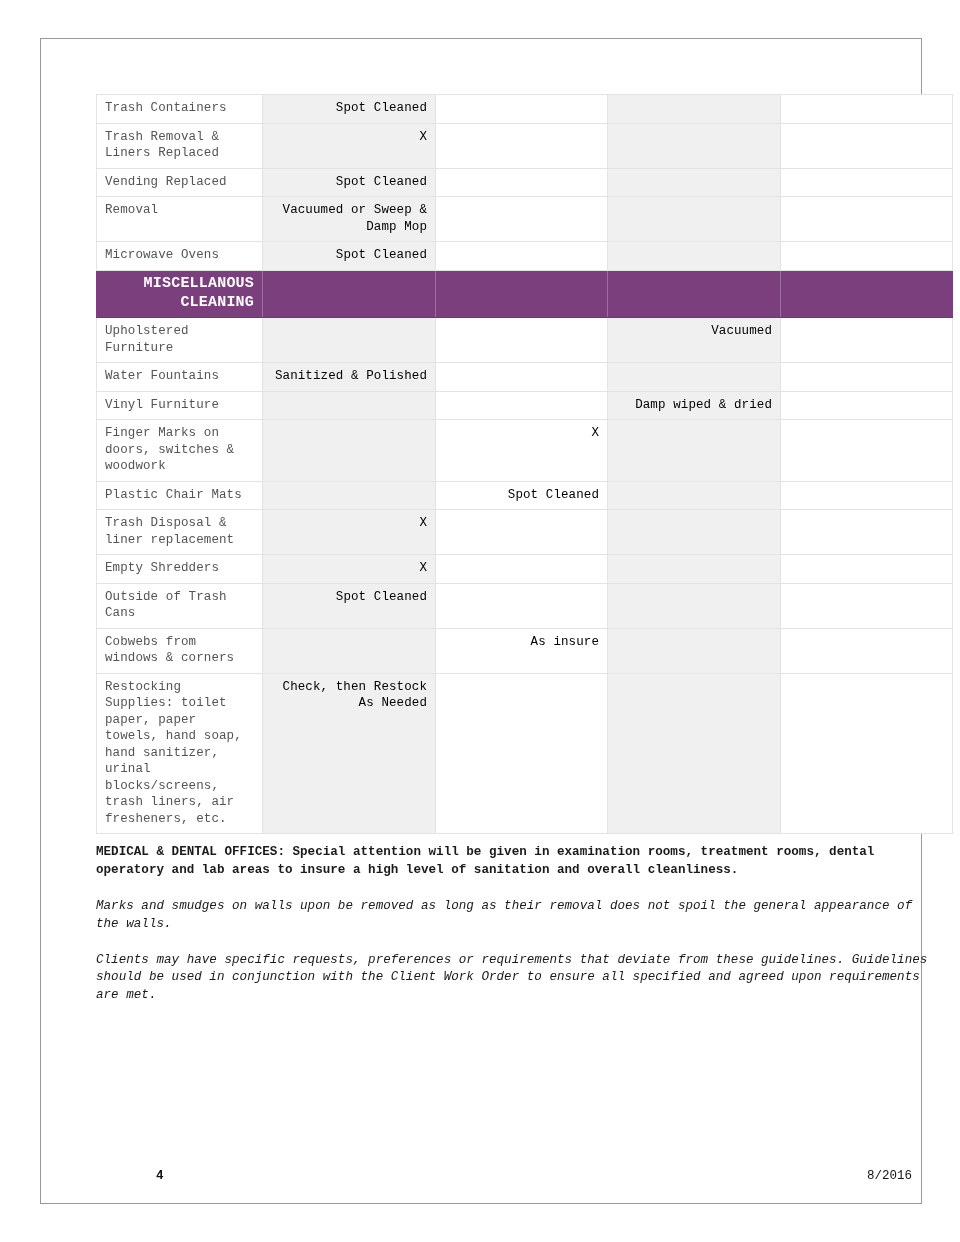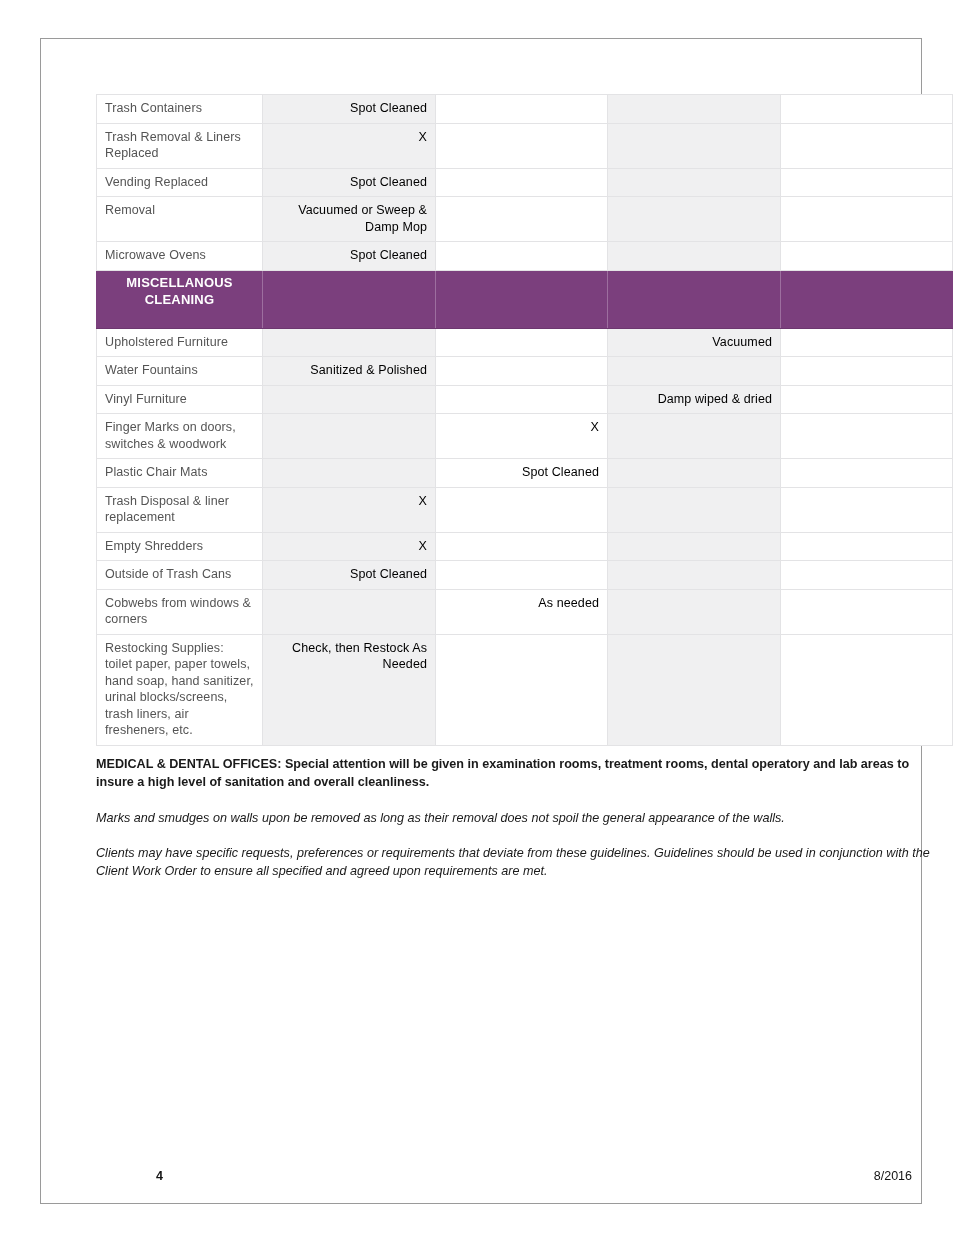--- a/index.html
+++ b/index.html
@@ -12,20 +12,21 @@
     font-family: "Liberation Sans", sans-serif;
     -webkit-font-smoothing: antialiased;
   }
 
   .page {
     position: relative;
     width: 960px;
     height: 1242px;
     background: #ffffff;
     overflow: hidden;
+    font-family: Liberation Mono, monospace;
   }
 
   
   .page-frame {
     position: absolute;
     left: 40px;
     top: 38px;
     width: 882px;
     height: 1166px;
     border: 1px solid #9a9a9a;
@@ -83,24 +84,24 @@
     background: #7b3f7d;
     border-color: #7b3f7d;
     border-top: 1px solid #6d376f;
     border-bottom: 1px solid #6d376f;
     padding: 0;
     height: 26px;
   }
   tr.section td.section-title {
     color: #ffffff;
     font-weight: 700;
-    font-size: 13px;
+    font-size: 15px;
     letter-spacing: 0.2px;
-    text-align: center;
-    padding: 3px 8px 20px 8px;
+    text-align: right;
+    padding: 3px 8px 4px 8px;
     vertical-align: middle;
     border-right: 1px solid #9d6f9f;
   }
   tr.section td.section-blank {
     border-right: 1px solid #9d6f9f;
   }
   tr.section td.section-blank:last-child { border-right: 1px solid #7b3f7d; }
 
   
   .notes {
@@ -255,21 +256,21 @@
             <tr>
               <td class="label">Outside of Trash Cans</td>
               <td class="val shade">Spot Cleaned</td>
               <td class="val plain"></td>
               <td class="val shade"></td>
               <td class="val plain"></td>
             </tr>
             <tr>
               <td class="label">Cobwebs from windows &amp; corners</td>
               <td class="val shade"></td>
-              <td class="val plain">As needed</td>
+              <td class="val plain">As insure</td>
               <td class="val shade"></td>
               <td class="val plain"></td>
             </tr>
             <tr>
               <td class="label">Restocking Supplies: toilet paper, paper towels, hand soap, hand sanitizer, urinal blocks/screens, trash liners, air fresheners, etc.</td>
               <td class="val shade">Check, then Restock As Needed</td>
               <td class="val plain"></td>
               <td class="val shade"></td>
               <td class="val plain"></td>
             </tr>

